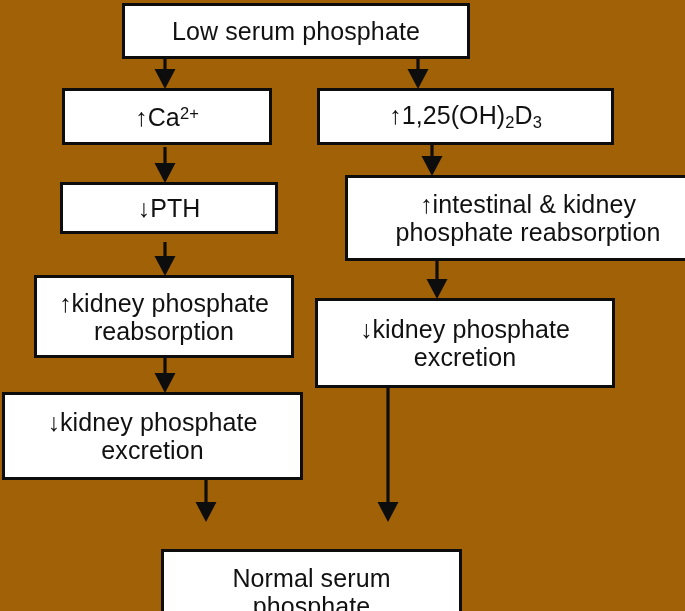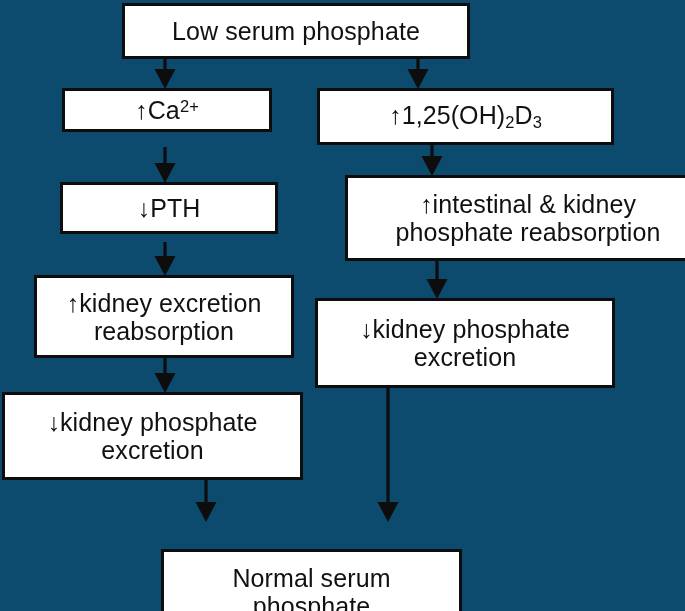--- a/index.html
+++ b/index.html
@@ -4,21 +4,21 @@
 <style>
   html, body {
     margin: 0;
     padding: 0;
     background: #ffffff;
   }
   #canvas {
     position: relative;
     width: 685px;
     height: 611px;
-    background: #0c4a6e;
+    background: #a16207;
     font-family: "Liberation Sans", sans-serif;
     overflow: hidden;
   }
   .node {
     position: absolute;
     box-sizing: border-box;
     border: 3px solid #0d0d0d;
     background: #ffffff;
     display: flex;
     align-items: center;
@@ -99,35 +99,35 @@
       </g>
       <g>
         <line x1="388" y1="388" x2="388" y2="506"></line>
         <polygon points="377.5,502 398.5,502 388,522"></polygon>
       </g>
     </svg>
   <div id="node-host">
       <div class="node" style="left: 122px; top: 3px; width: 348px; height: 56px;">
         <span class="txt">Low serum phosphate</span>
       </div>
-      <div class="node" style="left: 62px; top: 88px; width: 210px; height: 44px;">
+      <div class="node" style="left: 62px; top: 88px; width: 210px; height: 57px;">
         <span class="txt">↑Ca<sup>2+</sup></span>
       </div>
       <div class="node" style="left: 317px; top: 88px; width: 297px; height: 57px;">
         <span class="txt">↑1,25(OH)<sub>2</sub>D<sub>3</sub></span>
       </div>
       <div class="node" style="left: 60px; top: 182px; width: 218px; height: 52px;">
         <span class="txt">↓PTH</span>
       </div>
       <div class="node" style="left: 315px; top: 175px; width: 366px; height: 86px; margin-left: 30px;">
         <span class="txt">↑intestinal &amp; kidney
 phosphate reabsorption</span>
       </div>
       <div class="node" style="left: 34px; top: 275px; width: 260px; height: 83px;">
-        <span class="txt">↑kidney excretion
+        <span class="txt">↑kidney phosphate
 reabsorption</span>
       </div>
       <div class="node" style="left: 315px; top: 298px; width: 300px; height: 90px;">
         <span class="txt">↓kidney phosphate
 excretion</span>
       </div>
       <div class="node" style="left: 2px; top: 392px; width: 301px; height: 88px;">
         <span class="txt">↓kidney phosphate
 excretion</span>
       </div>

